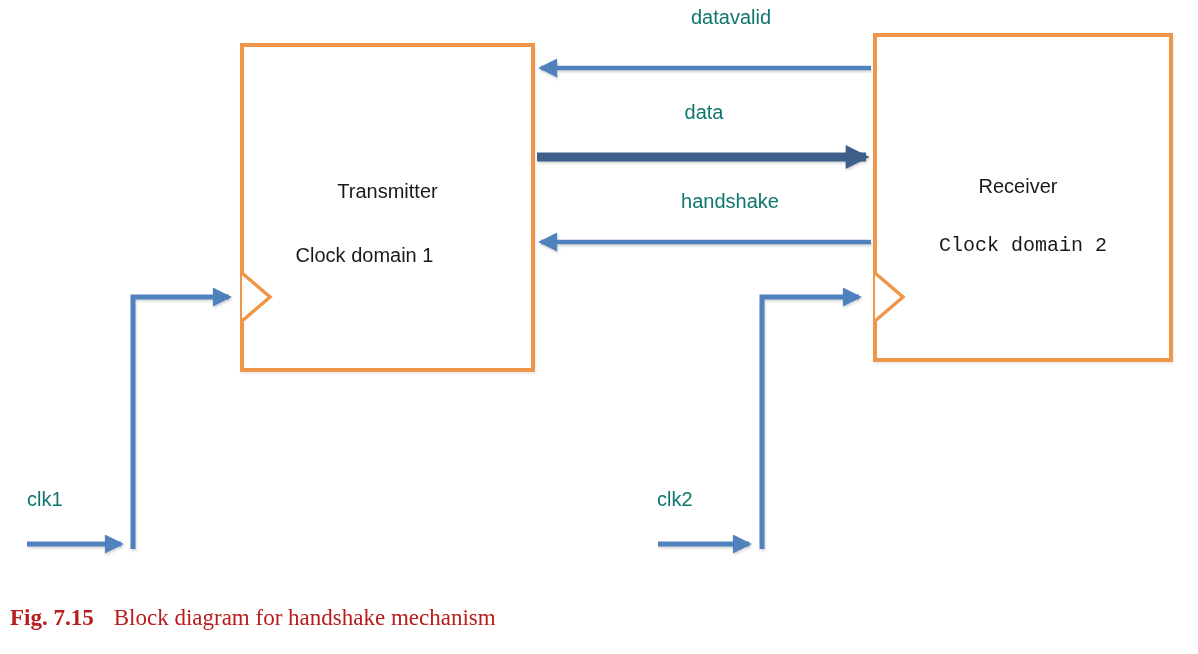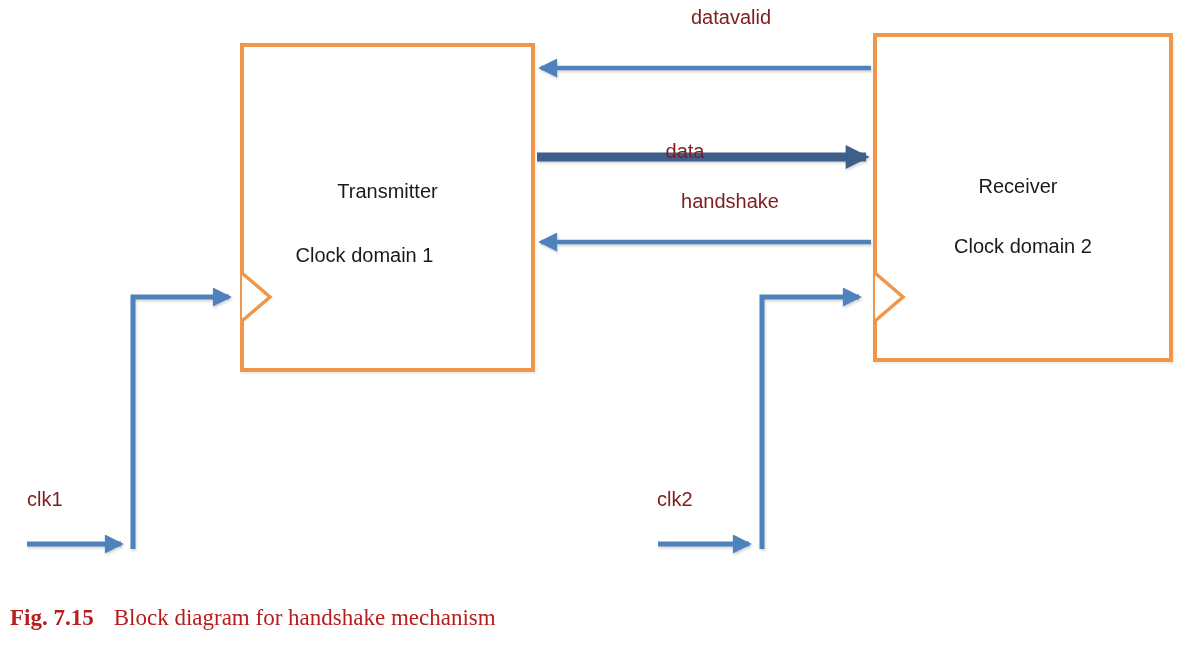--- a/index.html
+++ b/index.html
@@ -21,21 +21,21 @@
     top: 0;
   }
   .wire {
     filter: drop-shadow(1px 2px 1px rgba(100,100,100,0.25));
   }
   .box {
     filter: drop-shadow(1px 2px 1px rgba(150,150,150,0.18));
   }
   .lbl {
     position: absolute;
-    color: #7f1d1d;
+    color: #0f766e;
     font-size: 20px;
     line-height: 24px;
     white-space: nowrap;
   }
   .lbl.centered {
     transform: translateX(-50%);
   }
   .block-text {
     position: absolute;
     text-align: center;
@@ -91,24 +91,24 @@
     <path class="wire" d="M 762 549 L 762 297 L 859 297" fill="none" stroke-width="5" marker-end="url(#arrowBlue)" stroke="#4F81BD"></path>
 
     <polyline points="242,273 270,297 242,321" fill="#ffffff" stroke-width="3.5" stroke="#F0964A"></polyline>
     <polyline points="875,273 903,297 875,321" fill="#ffffff" stroke-width="3.5" stroke="#F0964A"></polyline>
   </svg>
 
   <div class="block-text" style="left:240px; top:148px; width:295px;">Transmitter</div>
   <div class="block-text" style="left:240px; top:212px; width:249px;">Clock domain 1</div>
 
   <div class="block-text" style="left:873px; top:143px; width:290px;">Receiver</div>
-  <div class="block-text" style="left:873px; top:203px; width:300px;">Clock domain 2</div>
+  <div class="block-text" style="left:873px; top:203px; width:300px;font-family:Liberation Mono, monospace;">Clock domain 2</div>
 
   <div class="lbl centered" style="left:731px; top:5px;">datavalid</div>
-  <div class="lbl centered" style="left:685px; top:100px;margin-top:39px;">data</div>
+  <div class="lbl centered" style="left:704px; top:100px;">data</div>
   <div class="lbl centered" style="left:730px; top:189px;">handshake</div>
 
   <div class="lbl" style="left:27px; top:487px;">clk1</div>
   <div class="lbl" style="left:657px; top:487px;">clk2</div>
 
   <div class="caption">
     <span class="fig">Fig. 7.15</span><span>Block diagram for handshake mechanism</span>
   </div>
 
 </div>

